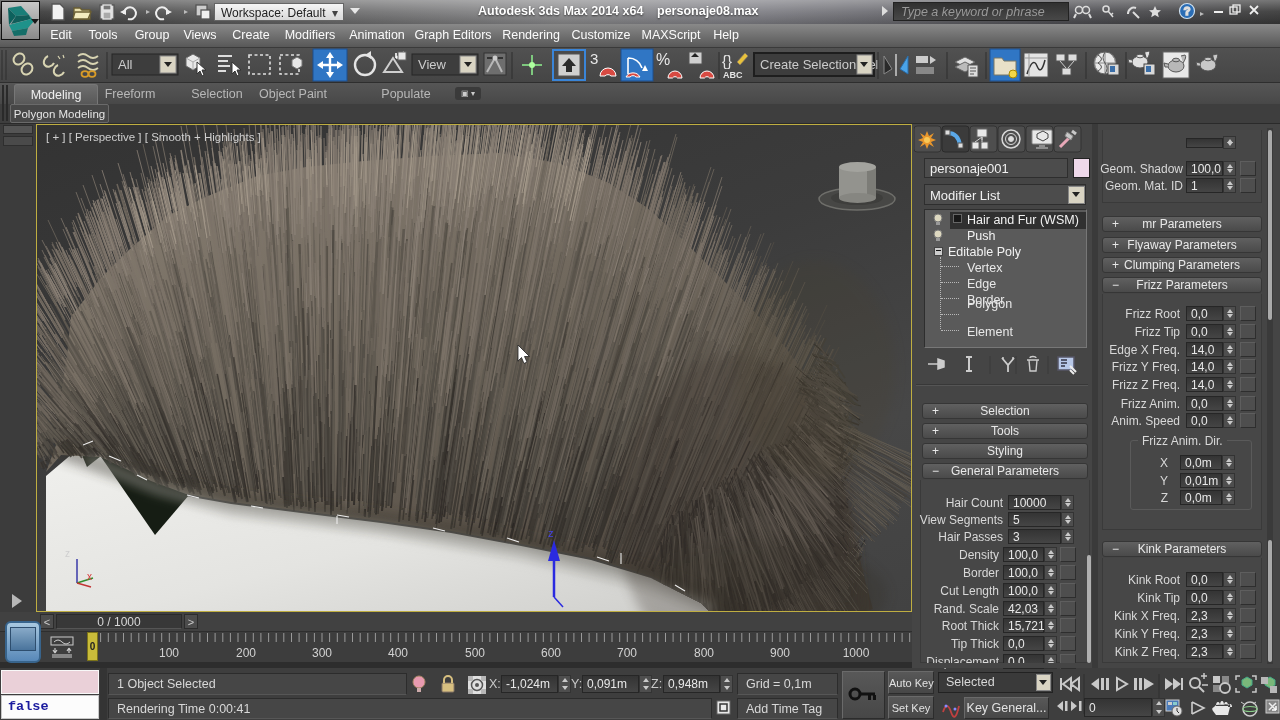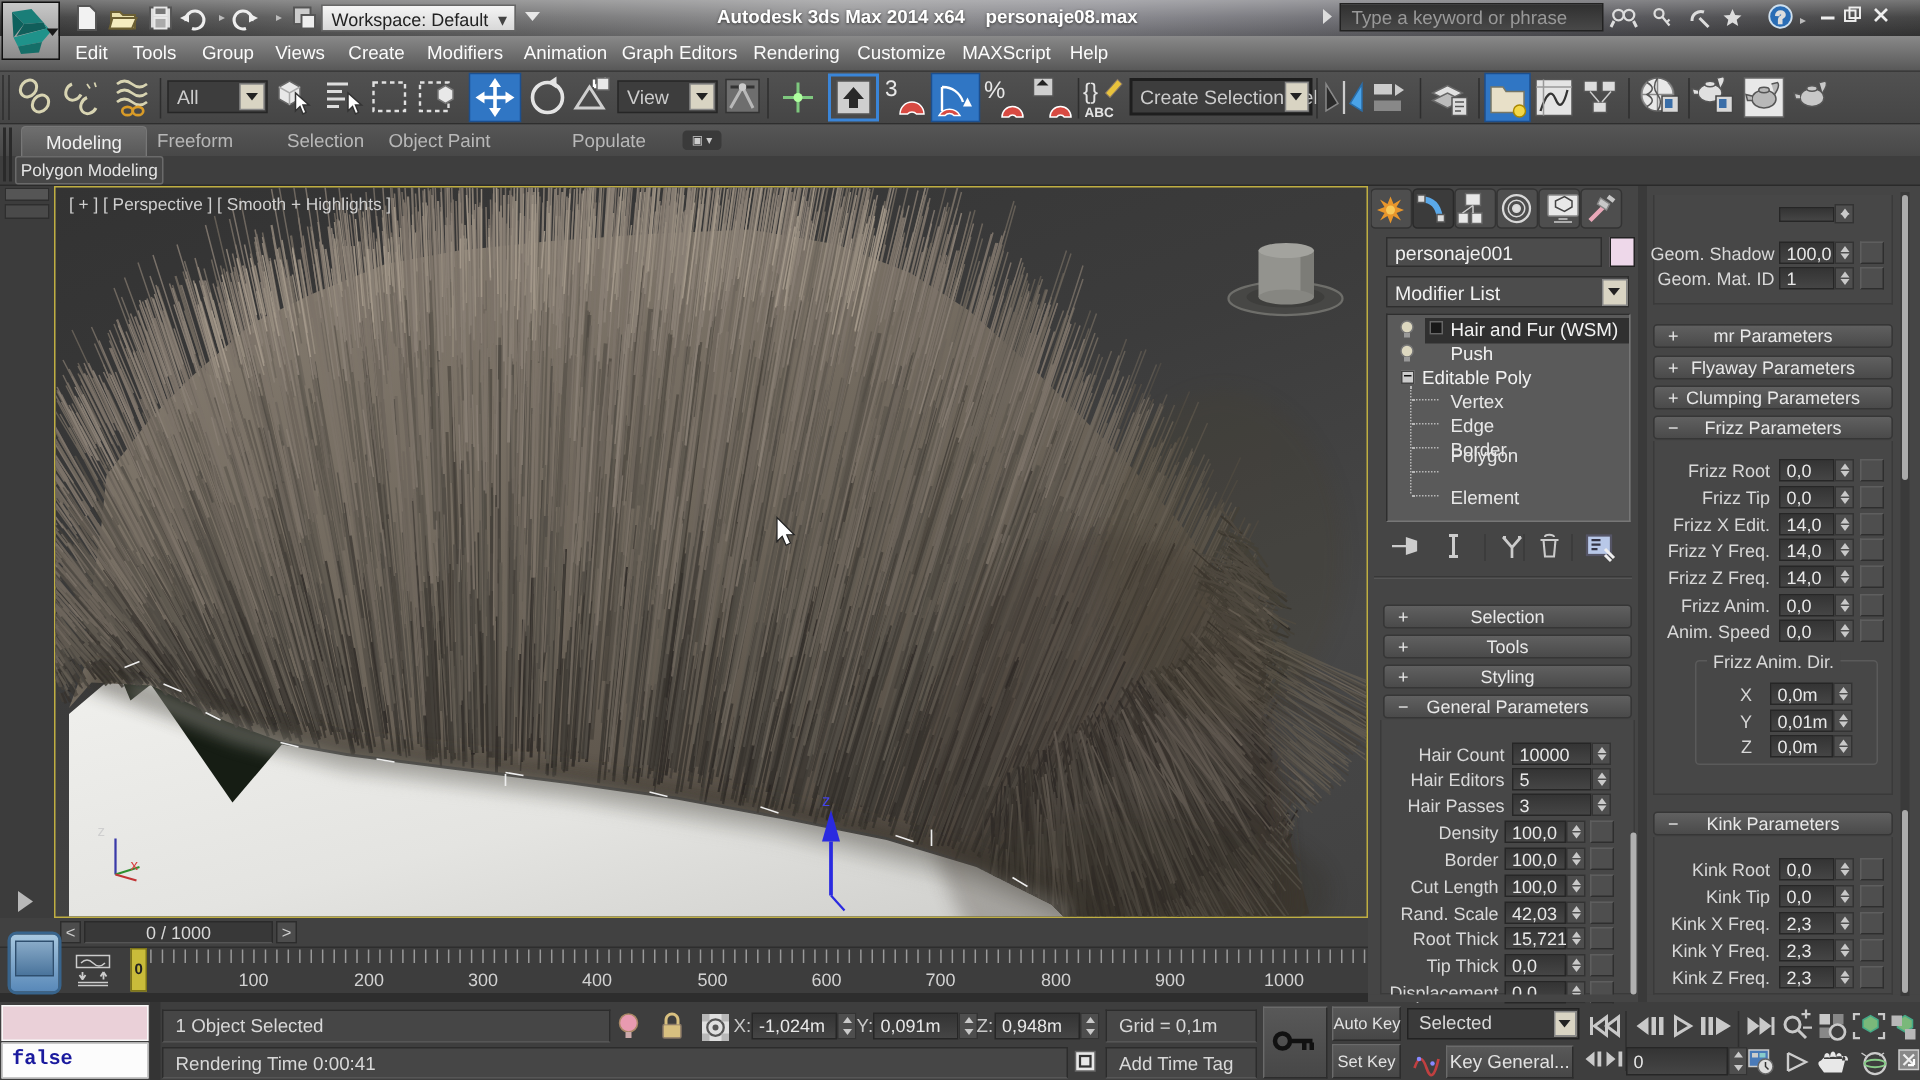--- a/index.html
+++ b/index.html
@@ -44,21 +44,21 @@
       <path d="M184 10 l4 2 -4 2z" fill="#bbb" stroke="none"></path>
       <rect x="196" y="5" width="11" height="11" fill="#ccc" stroke="#555"></rect>
       <rect x="201" y="10" width="9" height="9" fill="#eee" stroke="#555"></rect>
     </g>
   </svg>
 <div class="a" style="left:214px;top:3px;width:130px;height:18px;background:linear-gradient(#f5f5f5,#d8d8d8);border:1px solid #666;z-index:4;font-size:12px;color:#222;padding:2px 0 0 6px">Workspace: Default <span style="position:absolute;right:5px;top:2px;color:#444">▾</span></div>
 <div class="a" style="left:350px;top:8px;z-index:4;width:0;height:0;border-left:5px solid transparent;border-right:5px solid transparent;border-top:6px solid #e8e8e8"></div>
 <div class="a" style="left:478px;top:4px;z-index:4;color:#fff;font-weight:bold;font-size:12.5px;text-shadow:0 1px 2px #333;white-space:nowrap">Autodesk 3ds Max  2014 x64</div>
 <div class="a" style="left:657px;top:4px;z-index:4;color:#fff;font-weight:bold;font-size:12.5px;text-shadow:0 1px 2px #333;white-space:nowrap">personaje08.max</div>
 <div class="a" style="left:882px;top:6px;z-index:4;width:0;height:0;border-top:5px solid transparent;border-bottom:5px solid transparent;border-left:6px solid #ddd"></div>
-<div class="a" style="left:893px;top:2px;width:176px;height:19px;background:linear-gradient(#303030,#484848);border:1px solid #222;z-index:4;color:#999;font-size:12.5px;padding:2px 0 0 7px">Type a keyword or phrase</div>
+<div class="a" style="left:893px;top:2px;width:176px;height:19px;background:linear-gradient(#303030,#484848);border:1px solid #222;z-index:4;color:#999;font-style:italic;font-size:12.5px;padding:2px 0 0 7px">Type a keyword or phrase</div>
 <svg class="a" style="left:1070px;top:0;z-index:4" width="210" height="24" viewBox="0 0 210 24">
 <g fill="none" stroke="#ddd" stroke-width="1.5">
 <circle cx="9" cy="10" r="3.5"></circle>
       <circle cx="16" cy="10" r="3.5"></circle>
       <path d="M6 14 l-2 4 M19 14 l2 4" stroke-width="2"></path>
 <circle cx="36" cy="9" r="3"></circle>
       <path d="M38 11 l5 6 m-2 -2 l2 -2"></path>
 <path d="M58 14 a6 6 0 0 1 8 -6" stroke-width="2"></path>
       <path d="M63 12 l6 6" stroke-width="2"></path>
 <path d="M85 6 l1.8 4 4.2.3 -3.2 2.8 1 4.2 -3.8 -2.3 -3.8 2.3 1 -4.2 -3.2 -2.8 4.2 -.3z" fill="#ddd" stroke="none"></path>
@@ -801,21 +801,21 @@
   </svg>
 <div class="a" style="left:916px;top:384px;width:172px;height:2px;background:#383838;border-bottom:1px solid #555"></div>
 <div class="hdr" style="left:922px;top:403px;width:166px"><b>+</b>Selection</div>
 <div class="hdr" style="left:922px;top:423px;width:166px"><b>+</b>Tools</div>
 <div class="hdr" style="left:922px;top:443px;width:166px"><b>+</b>Styling</div>
 <div class="hdr" style="left:922px;top:463px;width:166px"><b>−</b>General Parameters</div>
 <div class="a" style="left:920px;top:480px;width:170px;height:183px;border:1px solid #3a3a3a;border-top:none;background:#474747"></div>
 <div class="a plabel" style="left:900px;top:496px;width:103px;font-size:12px;color:#d8d8d8">Hair Count</div>
 <div class="a pbox" style="left:1008px;top:495px;width:53px">10000</div>
 <div class="a spin" style="left:1061px;top:495px"></div>
-<div class="a plabel" style="left:900px;top:513px;width:103px;font-size:12px;color:#d8d8d8">Hair Editors</div>
+<div class="a plabel" style="left:900px;top:513px;width:103px;font-size:12px;color:#d8d8d8">View Segments</div>
 <div class="a pbox" style="left:1008px;top:512px;width:53px">5</div>
 <div class="a spin" style="left:1061px;top:512px"></div>
 <div class="a plabel" style="left:900px;top:530px;width:103px;font-size:12px;color:#d8d8d8">Hair Passes</div>
 <div class="a pbox" style="left:1008px;top:529px;width:53px">3</div>
 <div class="a spin" style="left:1061px;top:529px"></div>
 <div class="a plabel" style="left:880px;top:548px;width:119px;font-size:12px;color:#d8d8d8">Density</div>
 <div class="a pbox" style="left:1003px;top:547px;width:41px">100,0</div>
 <div class="a spin" style="left:1044px;top:547px"></div>
 <div class="a mapbtn" style="left:1060px;top:547px"></div>
 <div class="a plabel" style="left:880px;top:566px;width:119px;font-size:12px;color:#d8d8d8">Border</div>
@@ -862,21 +862,21 @@
 <div class="hdr" style="left:1102px;top:277px;width:160px"><b>−</b>Frizz Parameters</div>
 <div class="a" style="left:1102px;top:294px;width:160px;height:236px;border:1px solid #3a3a3a;border-top:none;background:#474747"></div>
 <div class="a plabel" style="left:1080px;top:307px;width:100px;font-size:12px;color:#d8d8d8">Frizz Root</div>
 <div class="a pbox" style="left:1186px;top:306px;width:37px">0,0</div>
 <div class="a spin" style="left:1223px;top:306px"></div>
 <div class="a mapbtn" style="left:1240px;top:306px"></div>
 <div class="a plabel" style="left:1080px;top:325px;width:100px;font-size:12px;color:#d8d8d8">Frizz Tip</div>
 <div class="a pbox" style="left:1186px;top:324px;width:37px">0,0</div>
 <div class="a spin" style="left:1223px;top:324px"></div>
 <div class="a mapbtn" style="left:1240px;top:324px"></div>
-<div class="a plabel" style="left:1080px;top:343px;width:100px;font-size:12px;color:#d8d8d8">Frizz X Edit.</div>
+<div class="a plabel" style="left:1080px;top:343px;width:100px;font-size:12px;color:#d8d8d8">Edge X Freq.</div>
 <div class="a pbox" style="left:1186px;top:342px;width:37px">14,0</div>
 <div class="a spin" style="left:1223px;top:342px"></div>
 <div class="a mapbtn" style="left:1240px;top:342px"></div>
 <div class="a plabel" style="left:1080px;top:360px;width:100px;font-size:12px;color:#d8d8d8">Frizz Y Freq.</div>
 <div class="a pbox" style="left:1186px;top:359px;width:37px">14,0</div>
 <div class="a spin" style="left:1223px;top:359px"></div>
 <div class="a mapbtn" style="left:1240px;top:359px"></div>
 <div class="a plabel" style="left:1080px;top:378px;width:100px;font-size:12px;color:#d8d8d8">Frizz Z Freq.</div>
 <div class="a pbox" style="left:1186px;top:377px;width:37px">14,0</div>
 <div class="a spin" style="left:1223px;top:377px"></div>

